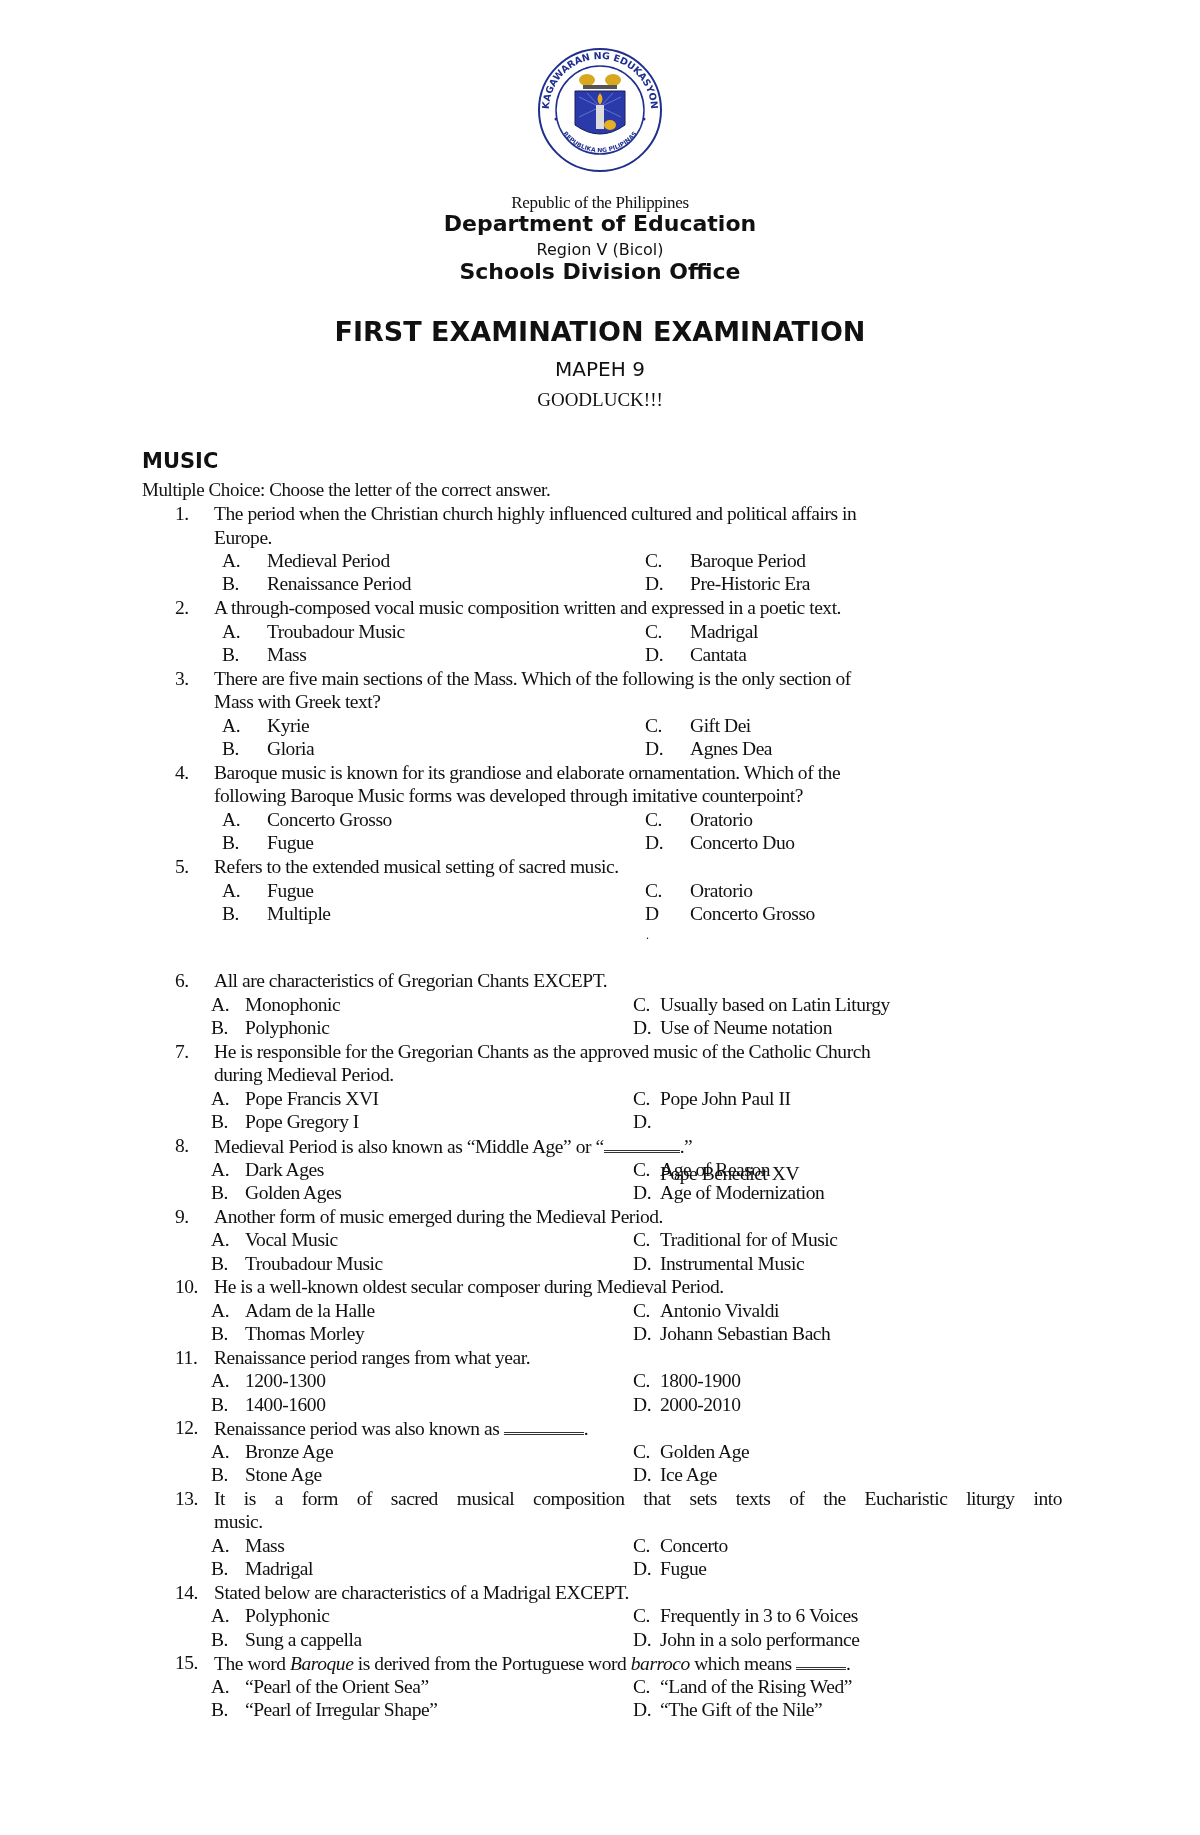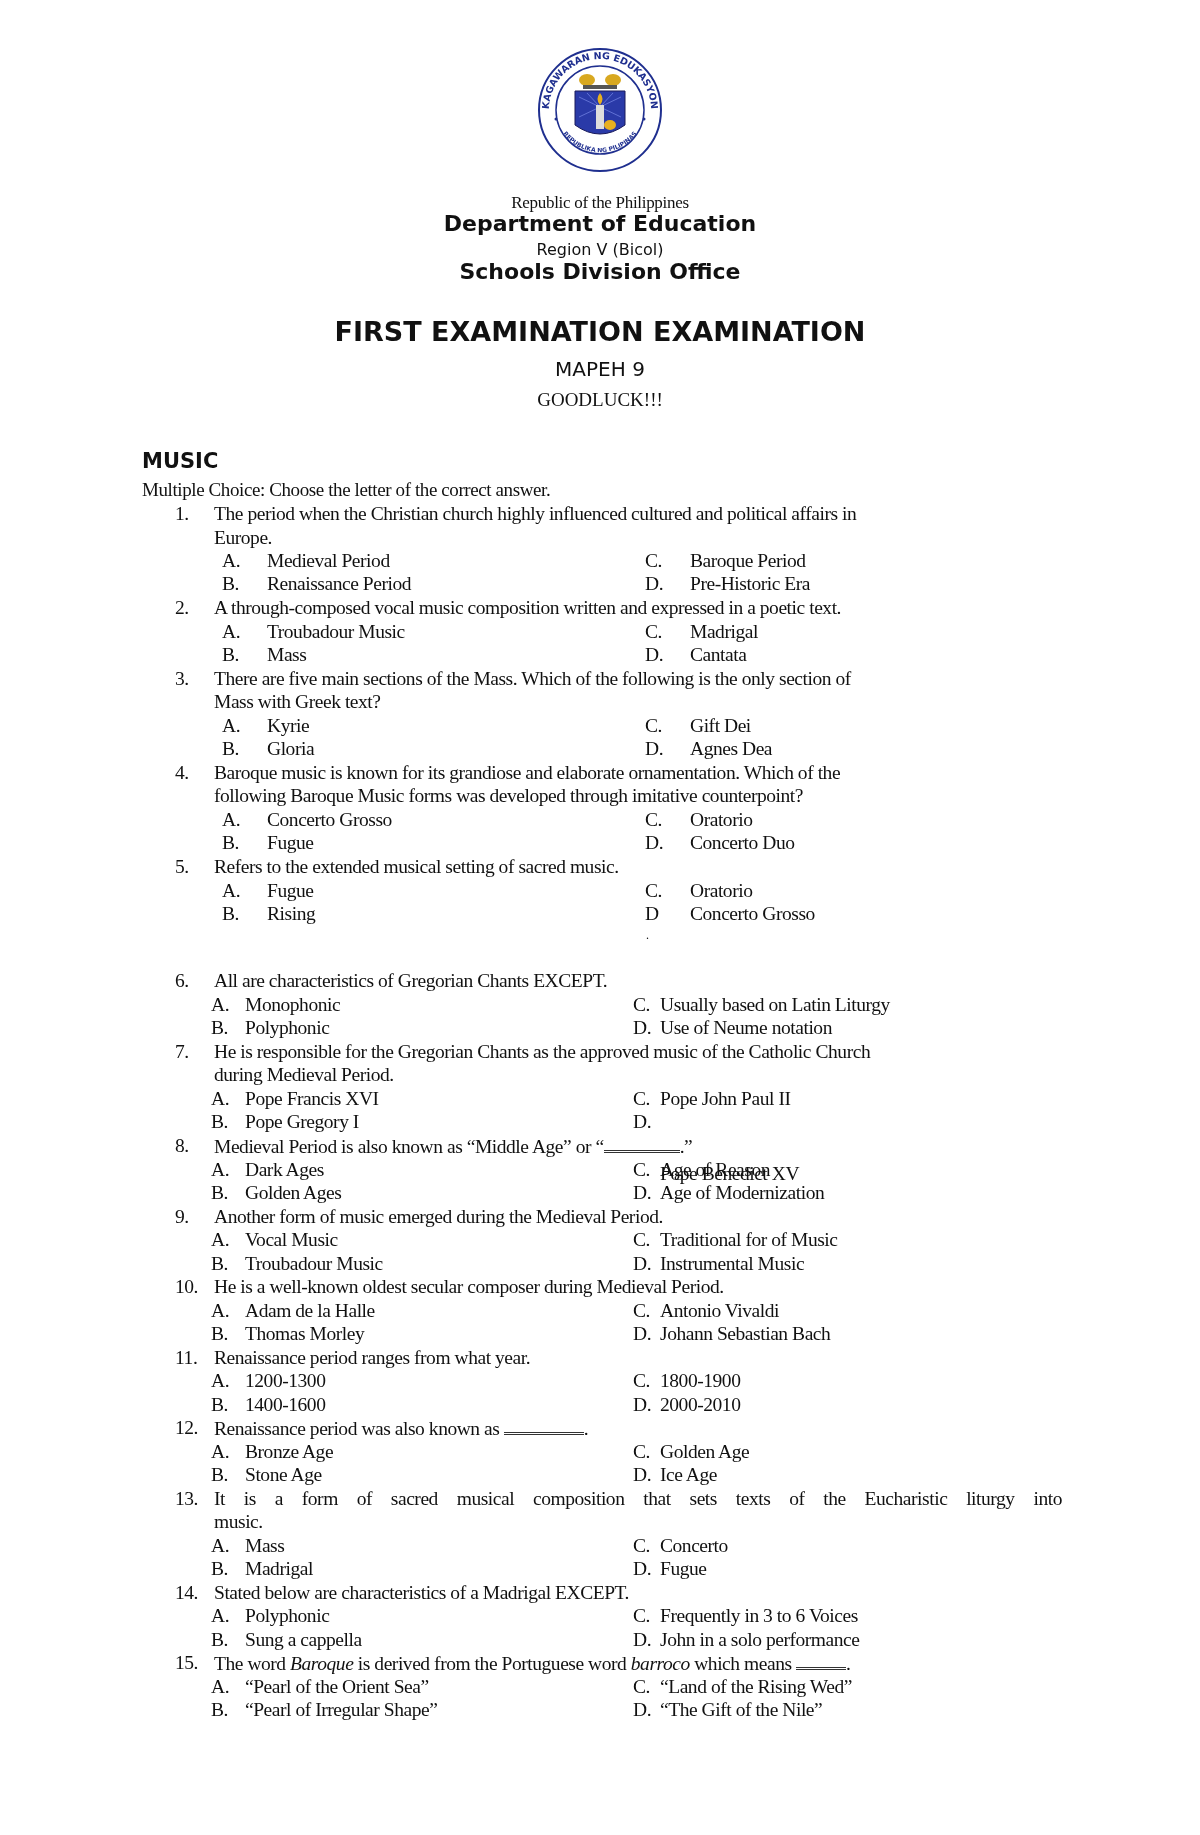--- a/index.html
+++ b/index.html
@@ -130,21 +130,21 @@
     <span class="opt" style="left:645px;top:831px">D.</span>
     <span class="opt" style="left:690px;top:831px">Concerto Duo</span>
   </div>
 
   <div class="q">
     <span class="qline qnum" style="top:855px">5.</span>
     <span class="qline qtext" style="top:855px">Refers to the extended musical setting of sacred music.</span>
     <span class="opt" style="left:222px;top:879px">A.</span>
     <span class="opt" style="left:267px;top:879px">Fugue</span>
     <span class="opt" style="left:222px;top:902px">B.</span>
-    <span class="opt" style="left:267px;top:902px">Rising</span>
+    <span class="opt" style="left:267px;top:902px">Multiple</span>
     <span class="opt" style="left:645px;top:879px">C.</span>
     <span class="opt" style="left:690px;top:879px">Oratorio</span>
     <span class="opt" style="left:645px;top:902px">D</span>
     <span class="opt" style="left:690px;top:902px">Concerto Grosso</span>
   </div>
 
   <span class="stray-dot">.</span>
 
   <div class="q">
     <span class="qline qnum" style="top:969px">6.</span>

